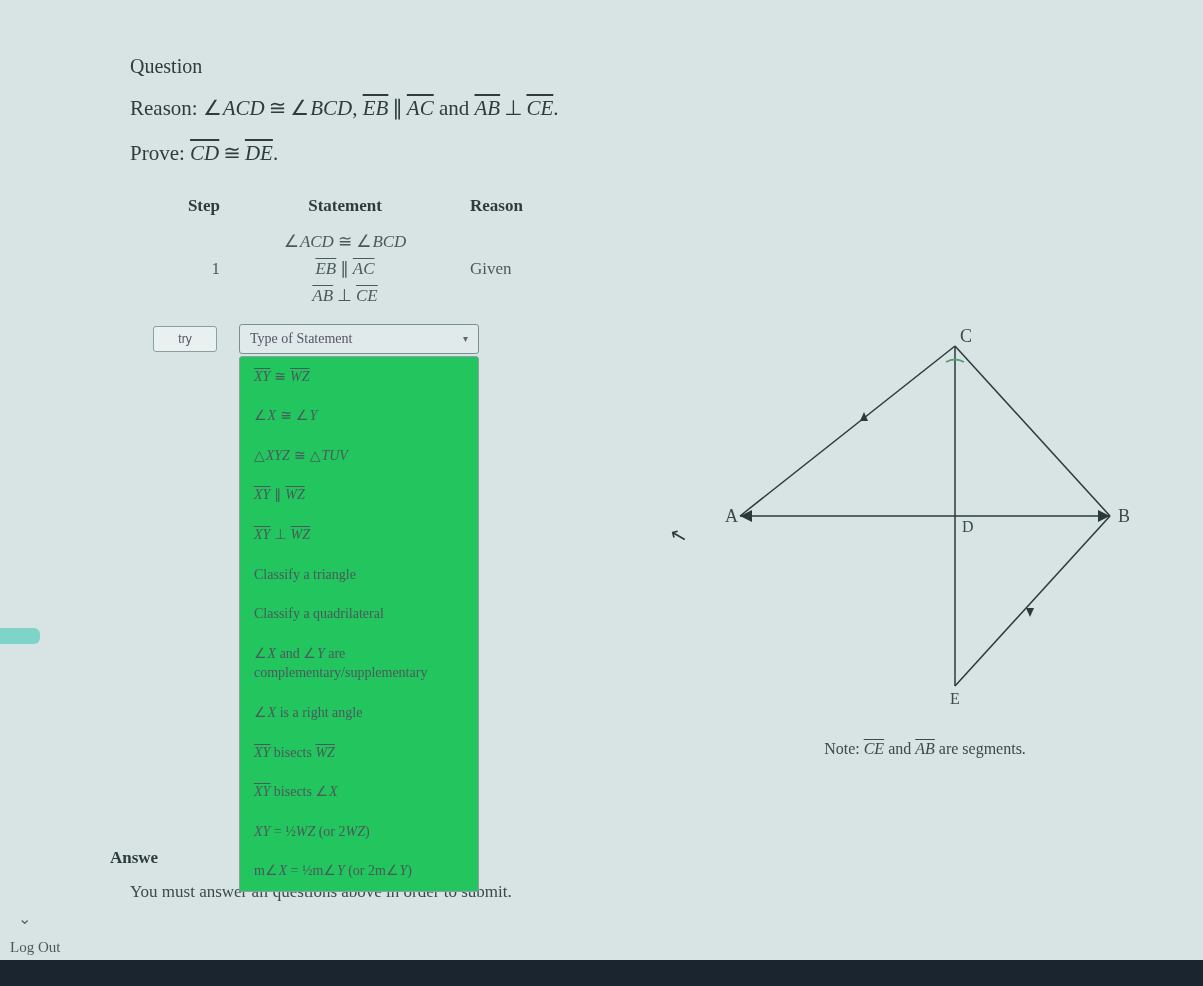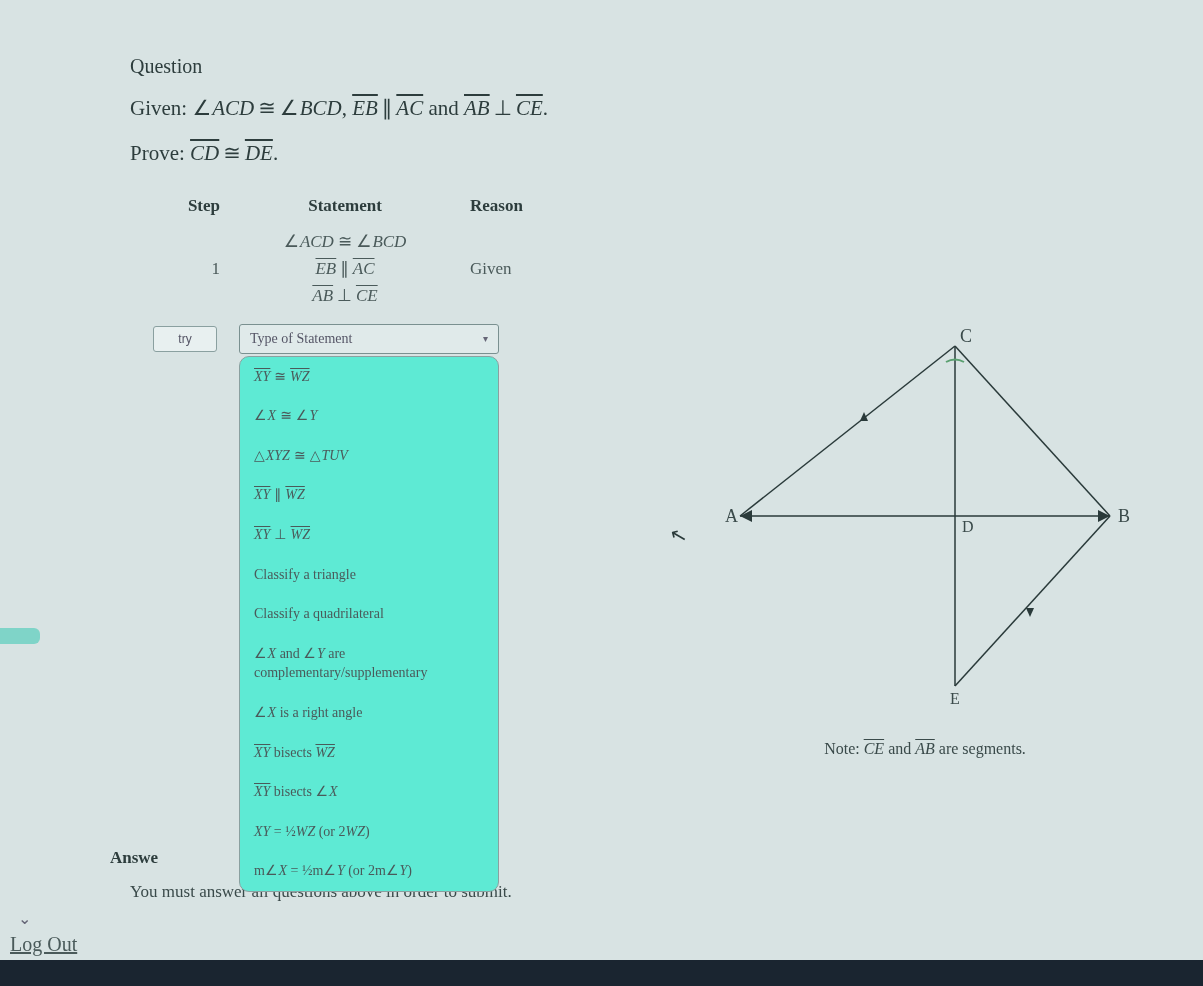--- a/index.html
+++ b/index.html
@@ -70,39 +70,39 @@
     border: 1px solid #8aa0a0;
     background: #e8f0f0;
     font-size: 12px;
     color: #556;
     border-radius: 3px;
     cursor: pointer;
     margin-left: 23px;
     margin-right: 22px;
     margin-top: 2px;
   }
-  .dd-wrap { position: relative; width: 260px; }
+  .dd-wrap { position: relative; width: 240px; }
   .dd-head {
     border: 1.5px solid #7a9090;
     background: #e0eaea;
     padding: 6px 10px;
     font-size: 14px;
     color: #556;
     border-radius: 3px;
     display: flex;
     justify-content: space-between;
     align-items: center;
     cursor: pointer;
   }
   .dd-caret { font-size: 10px; color: #667; }
   .dd-list {
     border: 1.5px solid #8aa0a0;
-    background: #5eead4;
+    background: #22c55e;
     margin-top: 2px;
-    border-radius: 10px;
+    border-radius: 3px;
   }
   .dd-item {
     padding: 10px 14px;
     font-size: 14px;
     color: #4a5a5a;
     cursor: pointer;
     font-family: Georgia, serif;
     line-height: 1.4;
   }
   .dd-item .math, .dd-item .seg, .dd-item .ang, .dd-item .tri { font-size: 14px; }
@@ -125,24 +125,23 @@
     font-size: 16px;
     color: #3a4a4a;
     text-align: center;
     width: 430px;
   }
 
   .logout {
     position: absolute;
     left: 10px;
     bottom: 30px;
-    font-size: 20px;
+    font-size: 15px;
     color: #4a5a5a;
     cursor: pointer;
-    text-decoration: underline;
   }
   .left-chevron {
     position: absolute;
     left: 18px;
     bottom: 58px;
     font-size: 16px;
     color: #667;
     cursor: pointer;
   }
   .bottom-bar {
@@ -174,21 +173,21 @@
 <body>
 
 <div class="accent-tab"></div>
 <div class="left-chevron">⌄</div>
 <div class="logout">Log Out</div>
 
 <div class="page-wrap">
   <div class="q-heading">Question</div>
 
   <div class="given-line">
-    <span>Given: </span><span class="ang math">ACD</span><span class="cong"></span><span class="ang math">BCD</span>, <span class="seg math">EB</span><span class="parallel"></span><span class="seg math">AC</span> and <span class="seg math">AB</span><span class="perp"></span><span class="seg math">CE</span><span>.</span>
+    <span>Reason: </span><span class="ang math">ACD</span><span class="cong"></span><span class="ang math">BCD</span>, <span class="seg math">EB</span><span class="parallel"></span><span class="seg math">AC</span> and <span class="seg math">AB</span><span class="perp"></span><span class="seg math">CE</span><span>.</span>
   </div>
 
   <div class="prove-line">
     <span>Prove: </span><span class="seg math">CD</span><span class="cong"></span><span class="seg math">DE</span><span>.</span>
   </div>
 
   <div class="content-row">
     <div class="proof-col">
       <div class="proof-table">
         <div class="table-head">

